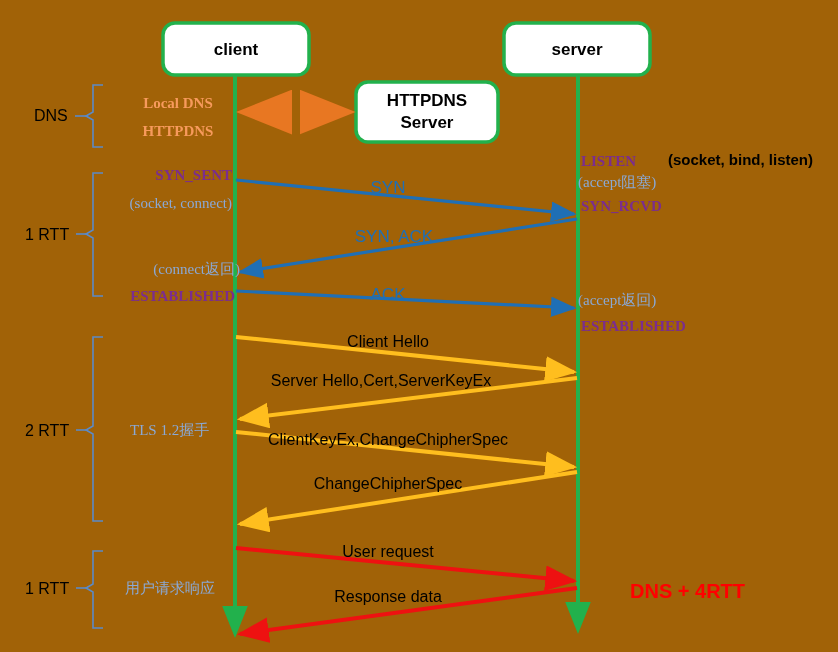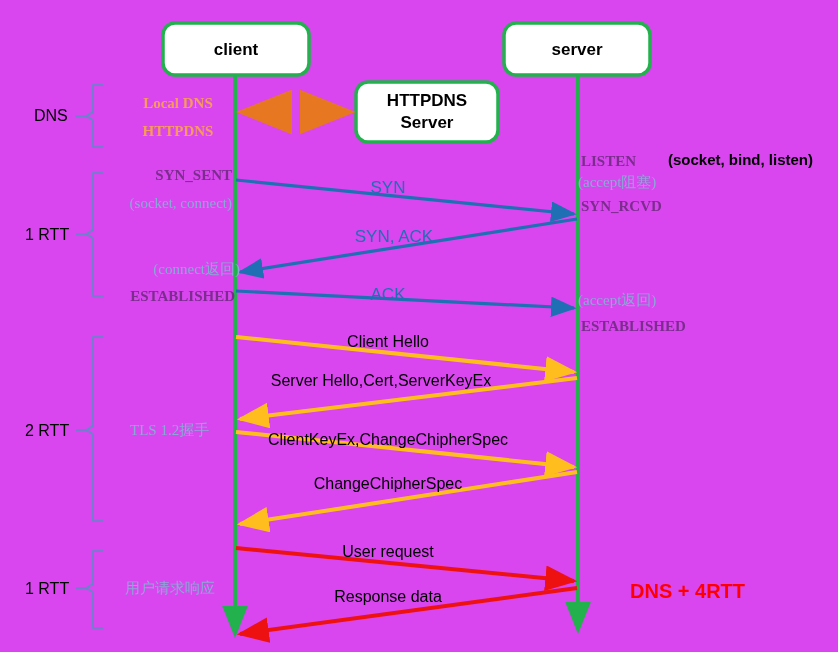--- a/index.html
+++ b/index.html
@@ -8,21 +8,21 @@
     padding: 0;
     background: #ffffff;
   }
   body {
     font-family: "Liberation Sans", sans-serif;
   }
   #canvas {
     position: relative;
     width: 838px;
     height: 652px;
-    background: #d946ef;
+    background: #a16207;
     overflow: hidden;
   }
   #diagram-svg {
     position: absolute;
     left: 0;
     top: 0;
     width: 838px;
     height: 652px;
   }
   .node-label {

